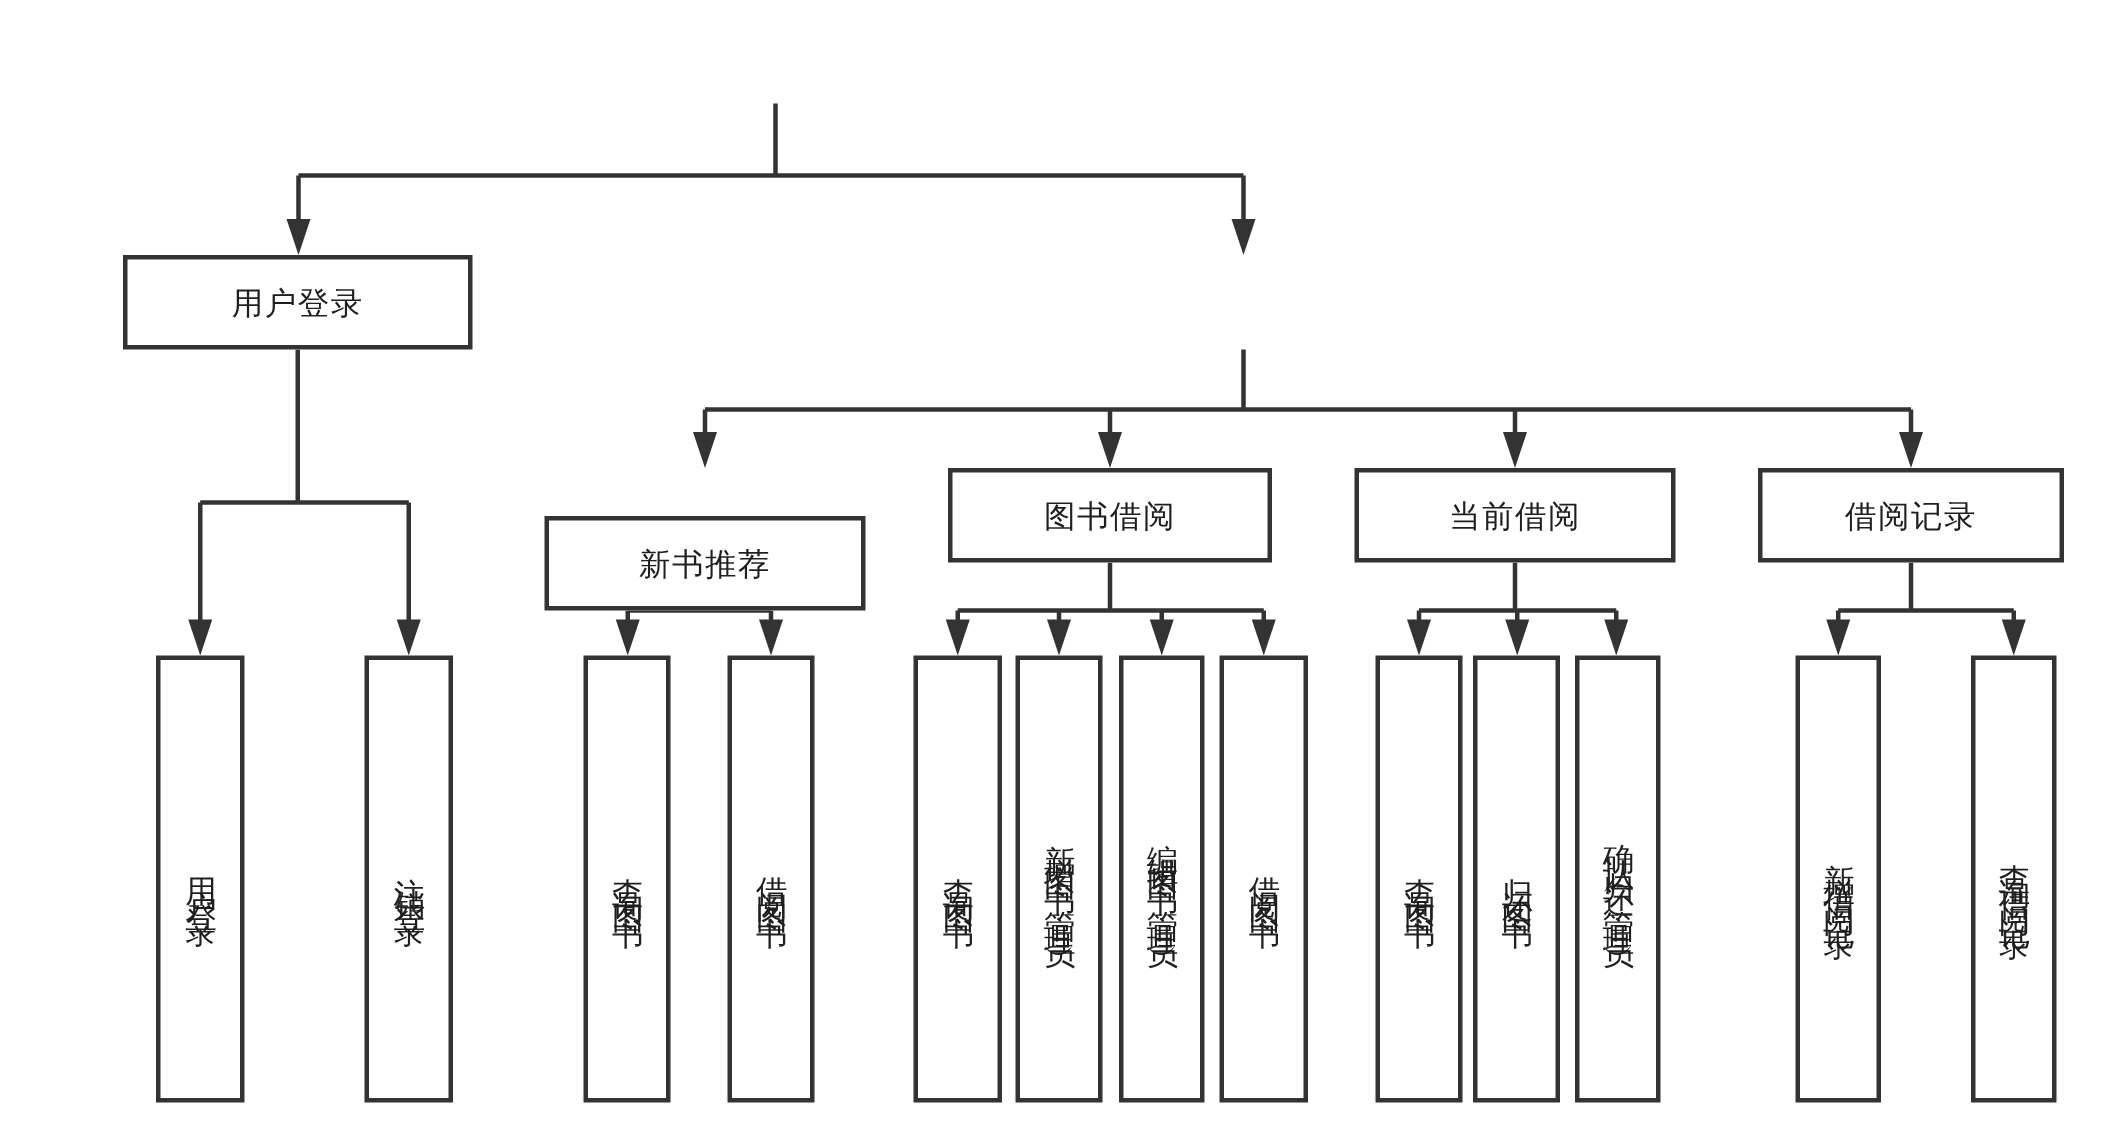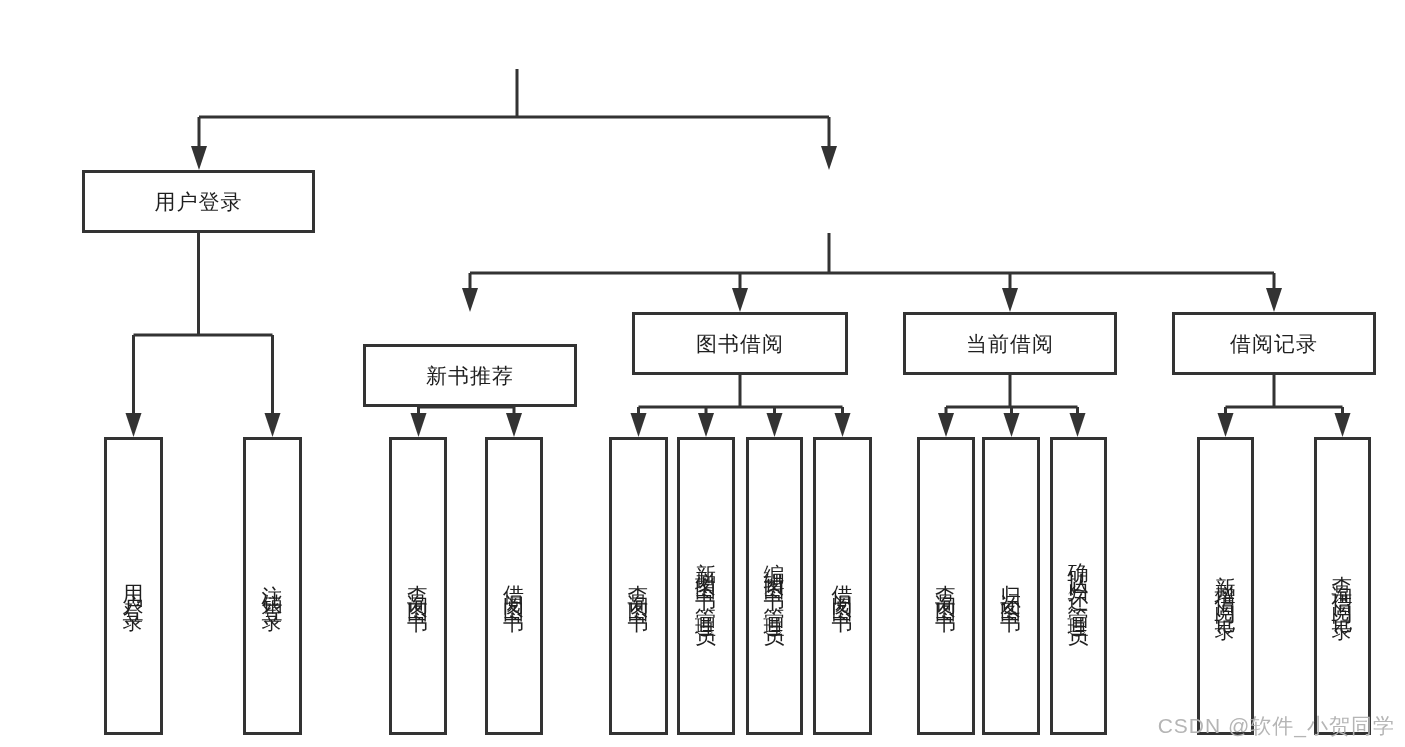--- a/index.html
+++ b/index.html
@@ -186,15 +186,14 @@
     <span class="vtext">确认归还（管理员）</span>
   </div>
 
   <div class="node v" style="left:1197px; width:57px;">
     <span class="vtext">新增借阅记录</span>
   </div>
   <div class="node v" style="left:1314px; width:57px;">
     <span class="vtext">查询借阅记录</span>
   </div>
 
-  <div class="watermark">CSDN @软件_小贺同学</div>
 
 </div>
 
 </body></html>

